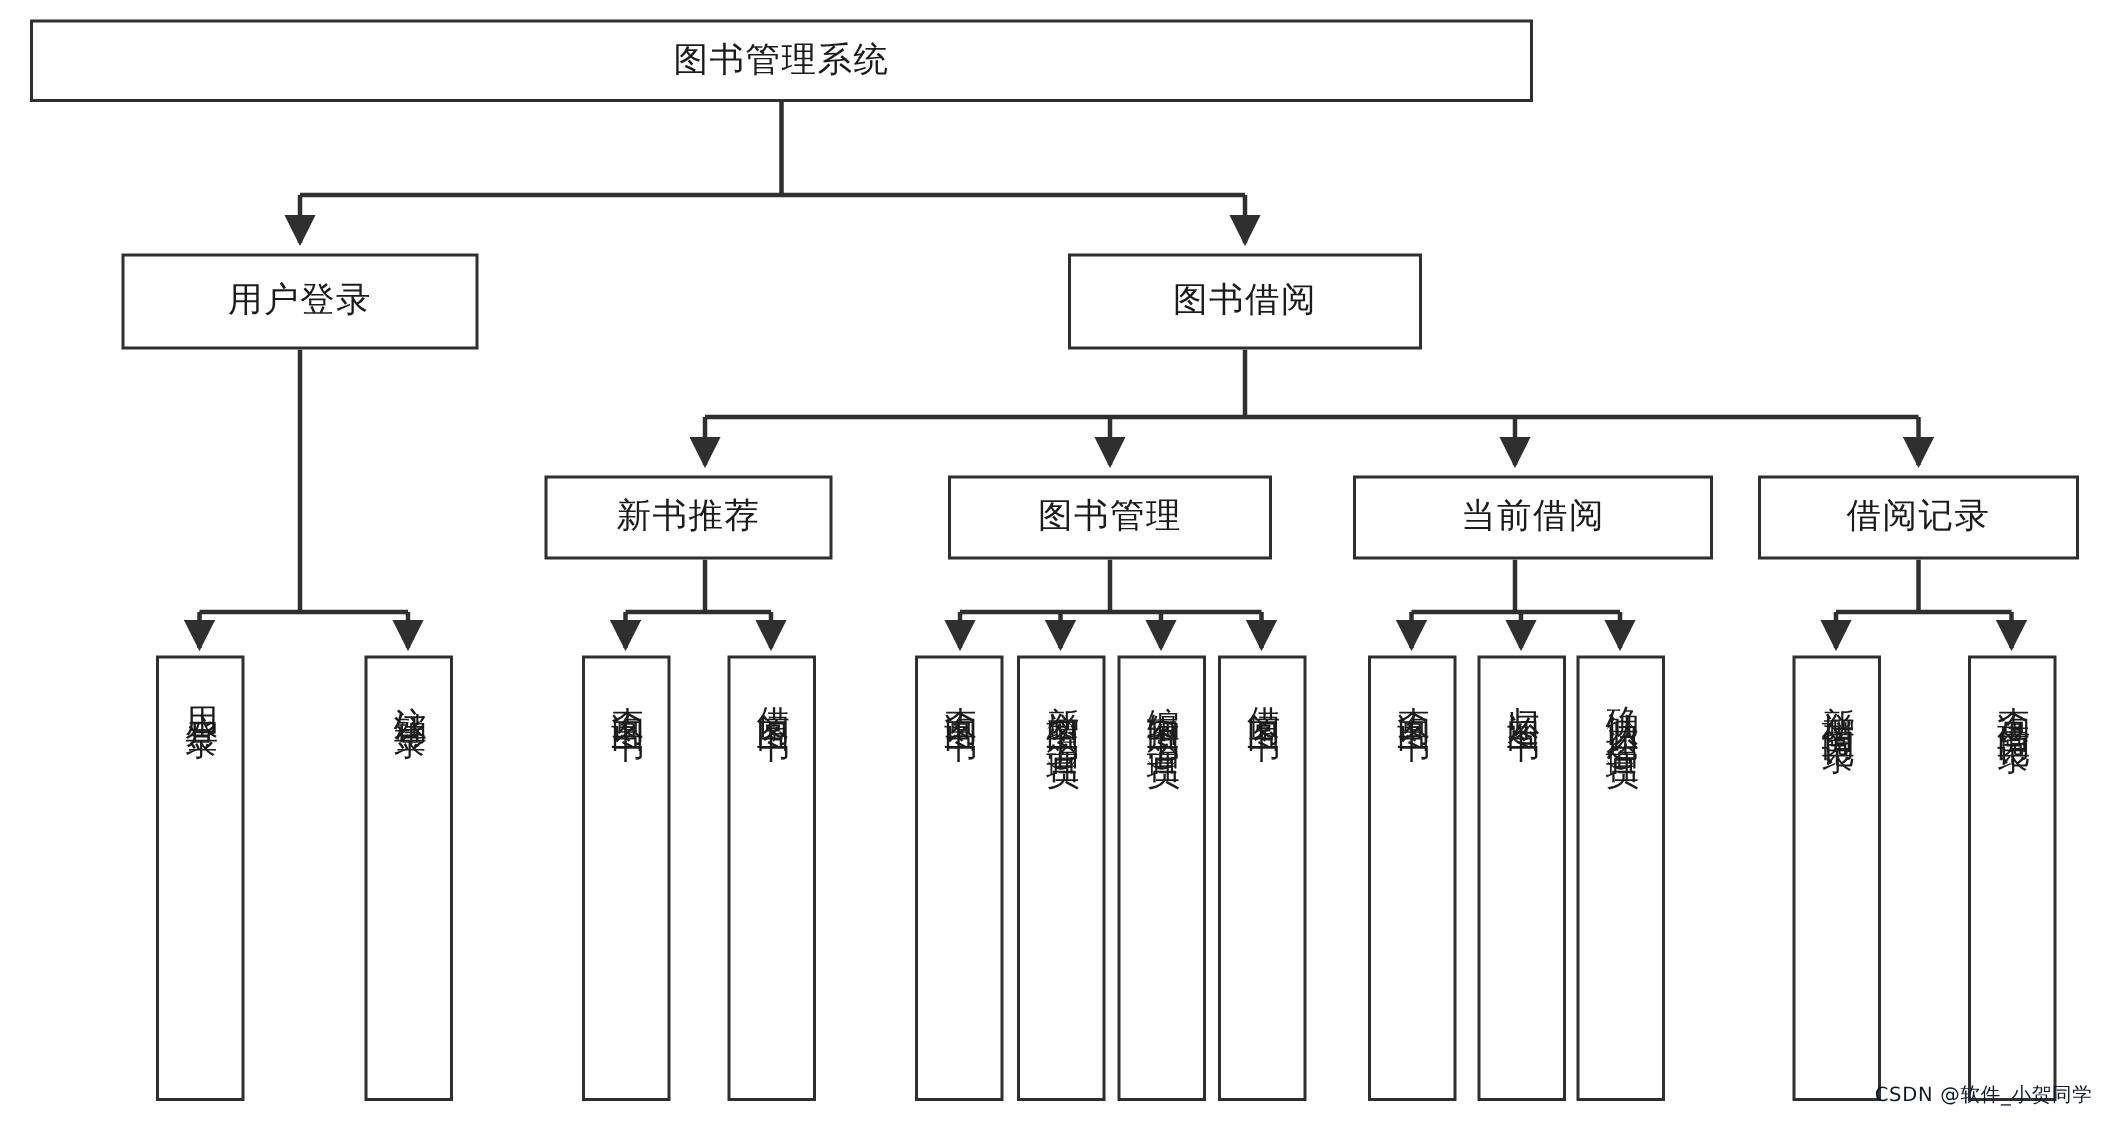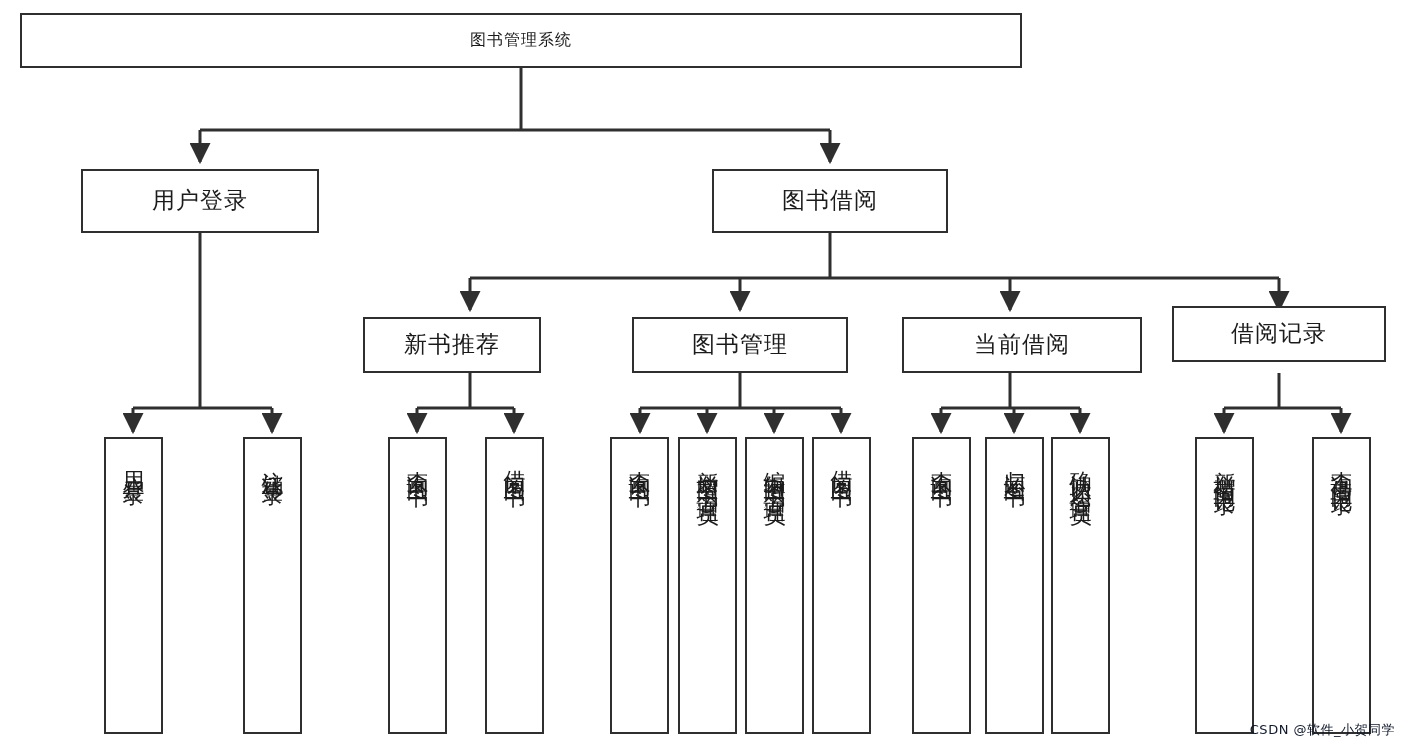--- a/index.html
+++ b/index.html
@@ -40,21 +40,21 @@
     text-align: center;
     line-height: 1.18;
     white-space: nowrap;
   }
   
   .node.h .label {
     font-size: 23px;
     letter-spacing: 1px;
   }
   .node.root .label {
-    font-size: 16px;
+    font-size: 23px;
     letter-spacing: 1px;
   }
   
   .node.v {
     align-items: flex-start;
     padding-top: 14px;
   }
   .node.v .label {
     writing-mode: vertical-rl;
     text-orientation: upright;
@@ -132,30 +132,30 @@
     <span class="label">图书管理系统</span>
   </div>
 
   <div class="node h" style="left:81px; top:169px; width:238px; height:64px;">
     <span class="label">用户登录</span>
   </div>
   <div class="node h" style="left:712px; top:169px; width:236px; height:64px;">
     <span class="label">图书借阅</span>
   </div>
 
-  <div class="node h" style="left:363px; top:317px; width:178px; height:56px;">
+  <div class="node h" style="left:363px; top:317px; width:192px; height:56px;">
     <span class="label">新书推荐</span>
   </div>
   <div class="node h" style="left:632px; top:317px; width:216px; height:56px;">
     <span class="label">图书管理</span>
   </div>
   <div class="node h" style="left:902px; top:317px; width:240px; height:56px;">
     <span class="label">当前借阅</span>
   </div>
-  <div class="node h" style="left:1172px; top:306px; width:214px; height:56px;">
+  <div class="node h" style="left:1172px; top:317px; width:214px; height:56px;">
     <span class="label">借阅记录</span>
   </div>
 
   <div class="node v" style="left:104px; top:437px; width:59px; height:297px;">
     <span class="label">用户登录</span>
   </div>
   <div class="node v" style="left:243px; top:437px; width:59px; height:297px;">
     <span class="label">注销登录</span>
   </div>
 

